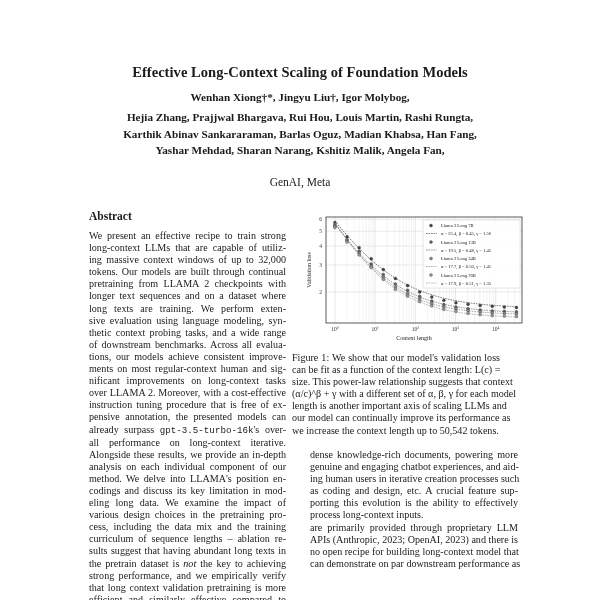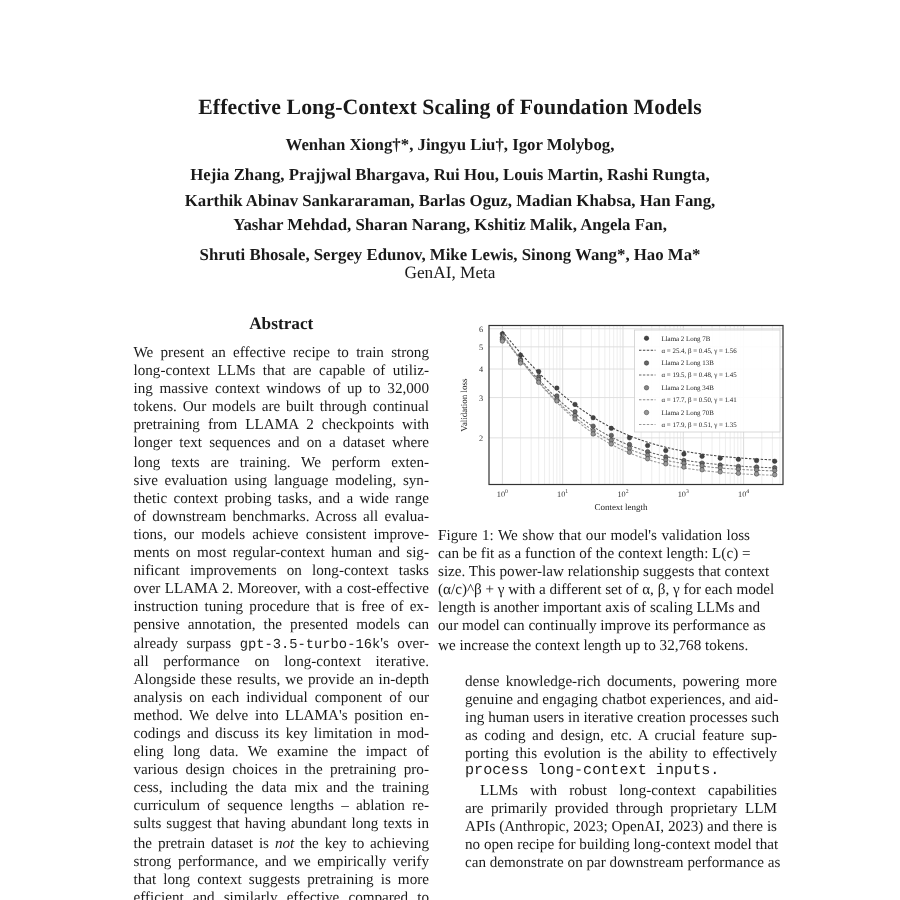--- a/index.html
+++ b/index.html
@@ -6,46 +6,45 @@
   body { width:600px; height:600px; position:relative; overflow:hidden;
          font-family:"Liberation Serif", "DejaVu Serif", serif; color:#1a1a1a; }
   .title { position:absolute; top:64px; left:0; width:600px; text-align:center;
            font-weight:bold; font-size:14.5px; letter-spacing:0.05px; }
   .authors { position:absolute; top:89px; left:0; width:600px; text-align:center;
              font-weight:bold; font-size:11.2px; line-height:16.3px; }
   .authors .line { display:block; }
   .authors .gap { height:4px; }
   .affil { position:absolute; top:176px; left:0; width:600px; text-align:center; font-size:11.5px; }
   .col-left { position:absolute; left:89px; top:210px; width:197px; }
-  .abstract-head { text-align:center; font-weight:bold; font-size:11.5px; margin-left:0; margin-bottom:8px; }
+  .abstract-head { text-align:left; font-weight:bold; font-size:11.5px; margin-left:0; margin-bottom:8px; }
   .abstract-body { font-size:10.1px; line-height:12.1px; text-align:justify; hyphens:manual; }
   .abstract-body .ln { display:block; text-align:justify; text-align-last:justify; white-space:nowrap; overflow:visible; }
   .mono { font-family:"Liberation Mono", "DejaVu Sans Mono", monospace; font-size:9.2px; }
   .figure { position:absolute; left:300px; top:210px; width:230px; height:135px; }
   .caption { position:absolute; left:292px; top:352px; width:208px; font-size:10.1px; line-height:12.1px; }
   .caption .ln { display:block; white-space:nowrap; text-align:justify; text-align-last:justify; }
   .body-right { position:absolute; left:310px; top:449px; width:208px; font-size:10.1px; line-height:12.1px; }
   .body-right .ln { display:block; white-space:nowrap; text-align:justify; text-align-last:justify; }
-  .body-right .last { text-align-last:left;font-family:Liberation Mono, monospace; }
+  .body-right .last { text-align-last:left; }
   .indent { padding-left:10px; }
   svg text { font-family:"Liberation Serif", "DejaVu Serif", serif; }
 </style>
 </head>
 <body>
 
 <div class="title">Effective Long-Context Scaling of Foundation Models</div>
 
 <div class="authors">
   <span class="line">Wenhan Xiong†*, Jingyu Liu†, Igor Molybog,</span>
   <span class="line gap"></span>
   <span class="line">Hejia Zhang, Prajjwal Bhargava, Rui Hou, Louis Martin, Rashi Rungta,</span>
   <span class="line">Karthik Abinav Sankararaman, Barlas Oguz, Madian Khabsa, Han Fang,</span>
   <span class="line">Yashar Mehdad, Sharan Narang, Kshitiz Malik, Angela Fan,</span>
   <span class="line gap"></span>
-  <span class="line">Shruti Bhosale, Sergey Edunov, Mike Lewis, Sinong Wang*, Hao Ma*</span>
 </div>
 
 <div class="affil">GenAI, Meta</div>
 
 <div class="col-left">
   <div class="abstract-head">Abstract</div>
   <div class="abstract-body" id="abstract-body">
       <span class="ln">We present an effective recipe to train strong</span>
       <span class="ln">long-context LLMs that are capable of utiliz-</span>
       <span class="ln">ing massive context windows of up to 32,000</span>
@@ -68,21 +67,21 @@
       <span class="ln">analysis on each individual component of our</span>
       <span class="ln">method. We delve into LLAMA's position en-</span>
       <span class="ln">codings and discuss its key limitation in mod-</span>
       <span class="ln">eling long data.  We examine the impact of</span>
       <span class="ln">various design choices in the pretraining pro-</span>
       <span class="ln">cess, including the data mix and the training</span>
       <span class="ln">curriculum of sequence lengths – ablation re-</span>
       <span class="ln">sults suggest that having abundant long texts in</span>
       <span class="ln">the pretrain dataset is <i>not</i> the key to achieving</span>
       <span class="ln">strong performance, and we empirically verify</span>
-      <span class="ln">that long context suggests pretraining is more</span>
+      <span class="ln">that long context validation pretraining is more</span>
       <span class="ln">efficient and similarly effective compared to</span>
     </div>
 </div>
 
 <div class="figure">
   <svg id="chart" width="230" height="135" viewBox="0 0 230 135" xmlns="http://www.w3.org/2000/svg">
       <line x1="34.91934533240185" x2="34.91934533240185" y1="7" y2="113" stroke="#d8d8d8" stroke-width="0.6"></line>
       <line x1="47.02214280762605" x2="47.02214280762605" y1="7" y2="113" stroke="#ececec" stroke-width="0.6"></line>
       <line x1="54.10182548445488" x2="54.10182548445488" y1="7" y2="113" stroke="#ececec" stroke-width="0.6"></line>
       <line x1="59.12494028285023" x2="59.12494028285023" y1="7" y2="113" stroke="#ececec" stroke-width="0.6"></line>
@@ -228,30 +227,29 @@
     </svg>
 </div>
 
 <div class="caption" id="caption">
     <span class="ln">Figure 1: We show that our model's validation loss</span>
     <span class="ln">can be fit as a function of the context length: L(c) =</span>
     <span class="ln">size. This power-law relationship suggests that context</span>
     <span class="ln">(α/c)^β + γ with a different set of α, β, γ for each model</span>
     <span class="ln">length is another important axis of scaling LLMs and</span>
     <span class="ln">our model can continually improve its performance as</span>
-    <span class="ln last" style="text-align-last: left;">we increase the context length up to 32,768 tokens.</span>
+    <span class="ln last" style="text-align-last: left;">we increase the context length up to 50,542 tokens.</span>
   </div>
 
 <div class="body-right" id="body-right">
     <span class="ln">dense knowledge-rich documents, powering more</span>
     <span class="ln">genuine and engaging chatbot experiences, and aid-</span>
     <span class="ln">ing human users in iterative creation processes such</span>
     <span class="ln">as coding and design, etc.  A crucial feature sup-</span>
     <span class="ln">porting this evolution is the ability to effectively</span>
     <span class="ln last" style="text-align-last: left;">process long-context inputs.</span>
     <div id="body-right-p2">
-      <span class="ln indent">LLMs with robust long-context capabilities</span>
       <span class="ln">are primarily provided through proprietary LLM</span>
       <span class="ln">APIs (Anthropic, 2023; OpenAI, 2023) and there is</span>
       <span class="ln">no open recipe for building long-context model that</span>
       <span class="ln">can demonstrate on par downstream performance as</span>
     </div>
   </div>
 
 </body></html>

